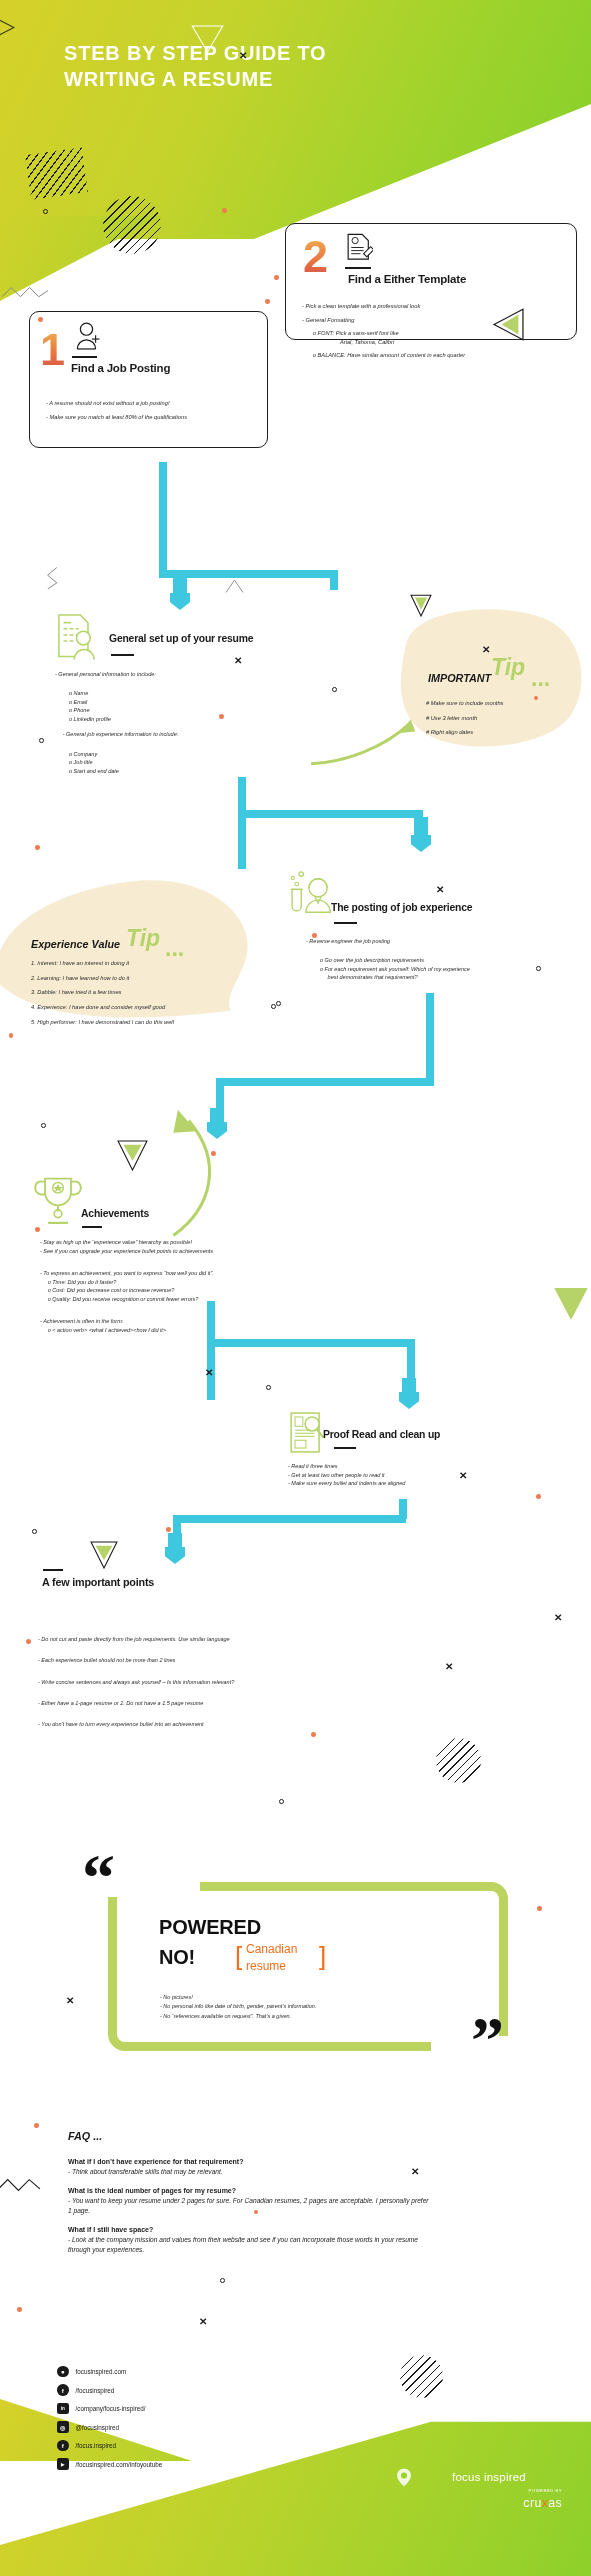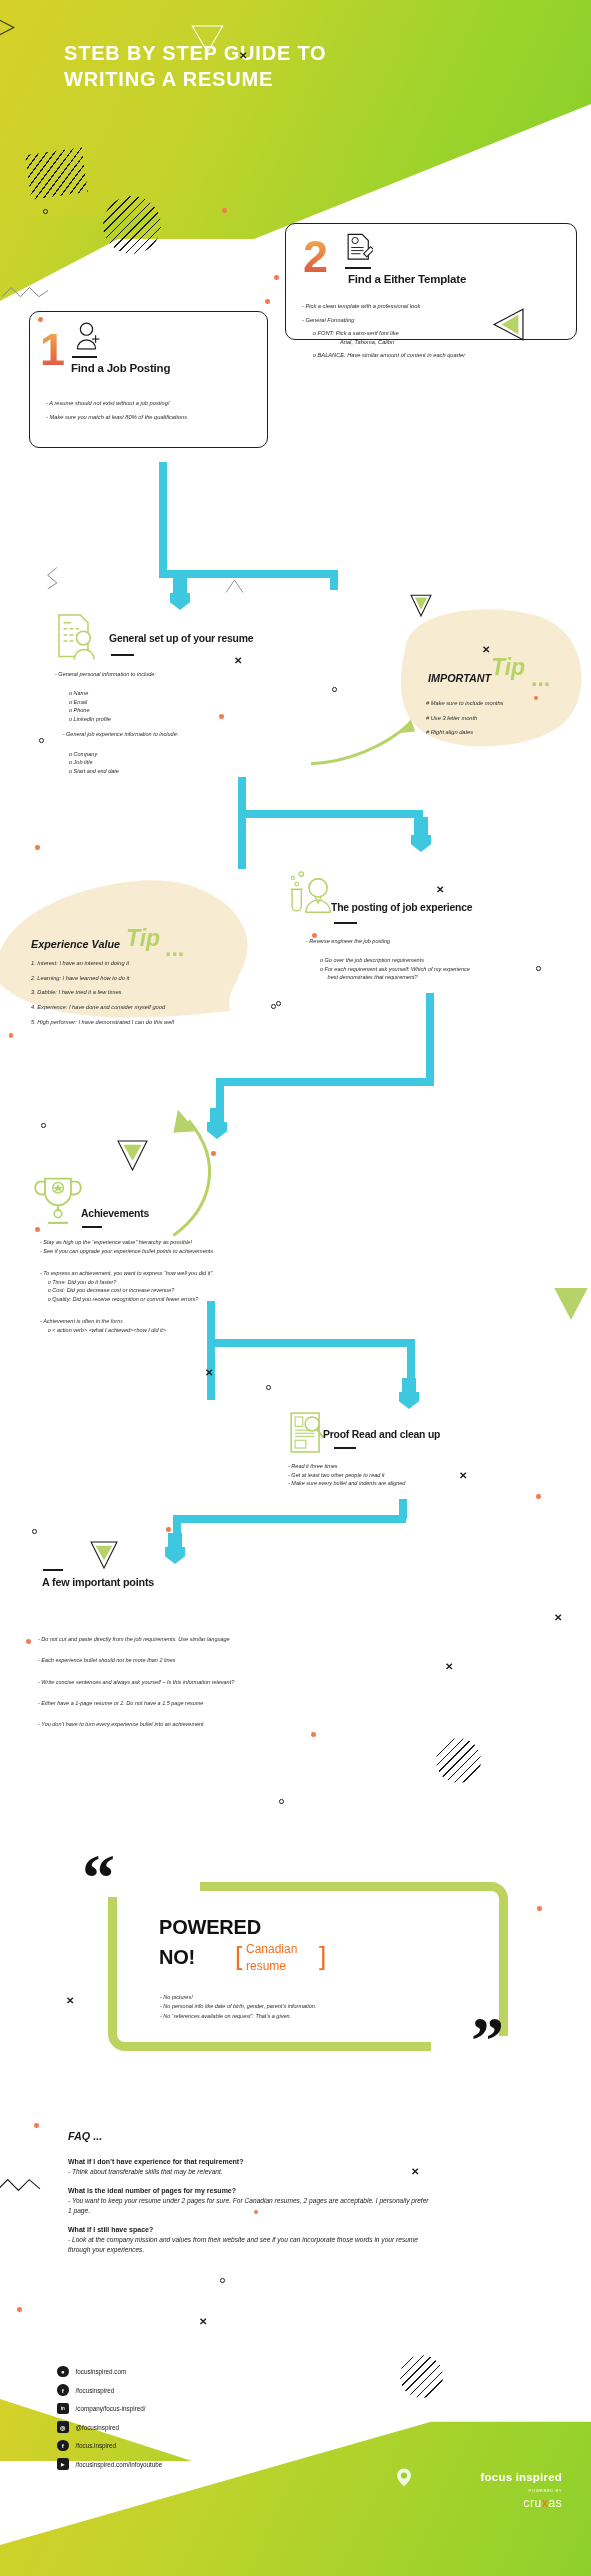--- a/index.html
+++ b/index.html
@@ -116,21 +116,21 @@
   }
   .social { position: absolute; font-size: 6.3px; color: #1a1a1a; }
   .social .line { display: flex; align-items: center; height: 15.4px; margin-bottom: 3.1px; }
   .sicon {
     width: 11.5px; height: 11.5px; border-radius: 50%; background: #1a1a1a; color: #fff;
     font-size: 6.2px; display: flex; align-items: center; justify-content: center;
     margin-right: 7px; flex: 0 0 11.5px; font-weight: bold;
   }
   .sicon.sq { border-radius: 2.3px; }
   .brand { position: absolute; text-align: right; }
-  .brand-top { font-size: 11.5px; color: #ffffff; font-weight: bold; letter-spacing: 0.2px; }
+  .brand-top { font-size: 11.5px; color: #ffffff; font-weight: normal; letter-spacing: 0.2px; text-align: center; }
   .brand-sub { font-size: 4.2px; color: #ffffff; letter-spacing: 0.5px; margin-top: 4.6px; }
   .brand-crux { font-size: 12.3px; color: #ffffff; font-weight: normal; letter-spacing: 0.4px; }
   .brand-x { color: #f0701f; }
 </style>
 </head>
 <body>
 
 <div class="page">
 
   <div class="hero"></div>

